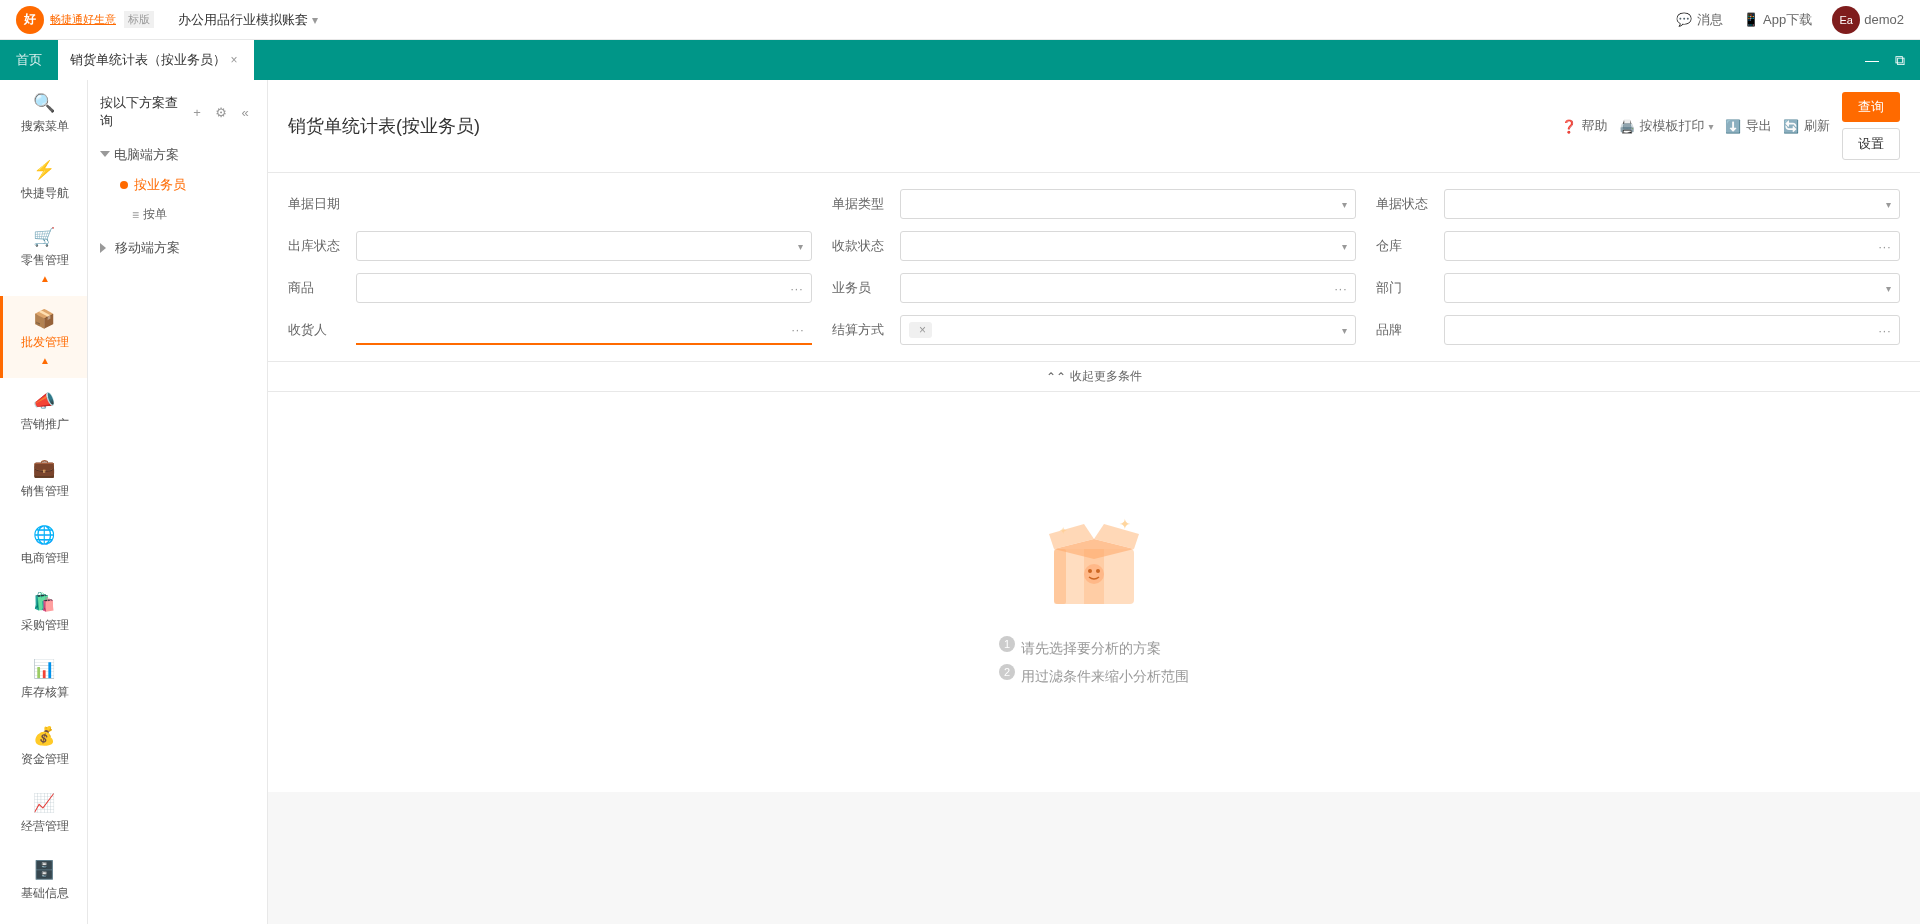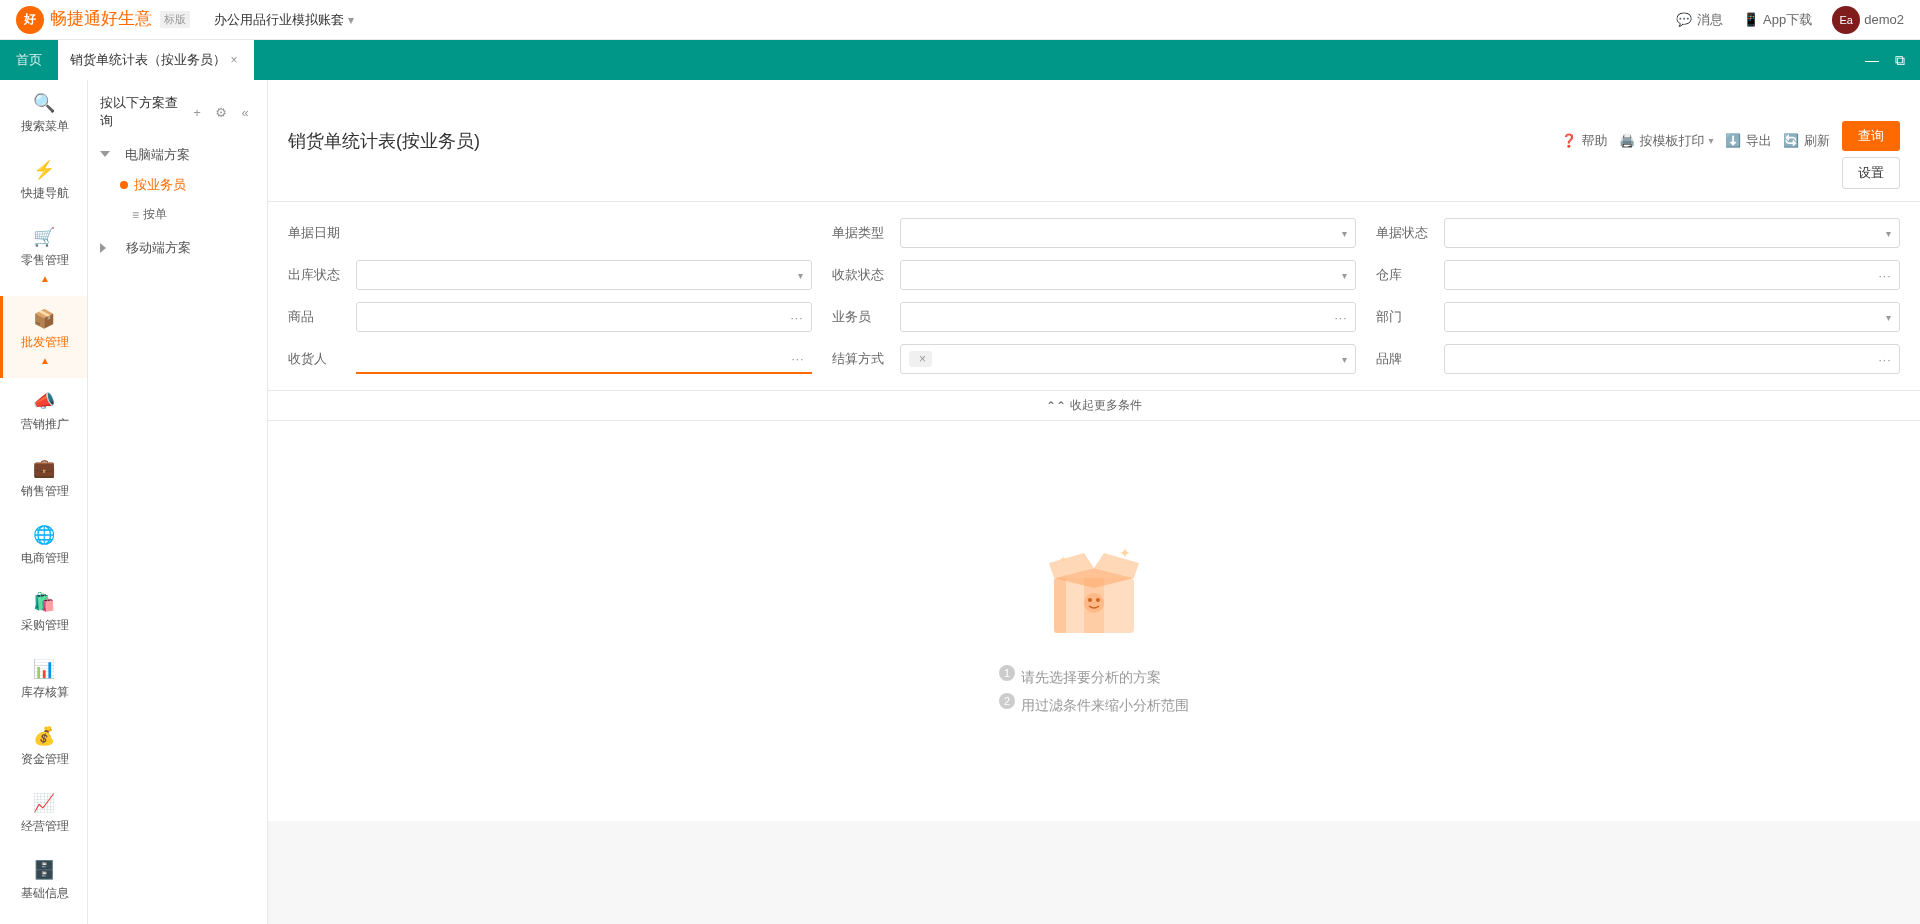--- a/index.html
+++ b/index.html
@@ -3,21 +3,21 @@
   <meta charset="utf-8">
   <style>
     * { box-sizing: border-box; margin: 0; padding: 0; }
     body { font-family: 'Microsoft YaHei', Arial, sans-serif; font-size: 13px; background: #f5f5f5; color: #333; display: flex; flex-direction: column; height: 924px; overflow: hidden; }
 
     
     .top-header { height: 40px; background: #fff; display: flex; align-items: center; justify-content: space-between; padding: 0 16px; border-bottom: 1px solid #e8e8e8; flex-shrink: 0; }
     .top-header-left { display: flex; align-items: center; gap: 8px; }
     .logo-area { display: flex; align-items: center; gap: 6px; }
     .logo-icon { width: 28px; height: 28px; background: #ff6a00; border-radius: 50%; display: flex; align-items: center; justify-content: center; color: white; font-size: 12px; font-weight: bold; }
-    .logo-text { font-size: 17px; color: #ff6a00; line-height: 1.2; }
+    .logo-text { font-size: 11px; color: #ff6a00; line-height: 1.2; text-decoration: underline; }
     .label-tag { font-size: 11px; color: #999; background: #f0f0f0; padding: 1px 4px; border-radius: 0; }
     .breadcrumb-area { display: flex; align-items: center; gap: 4px; margin-left: 16px; }
     .breadcrumb-text { font-size: 13px; color: #333; }
     .breadcrumb-arrow { color: #999; font-size: 12px; }
     .top-header-right { display: flex; align-items: center; gap: 20px; }
     .header-action { display: flex; align-items: center; gap: 4px; color: #666; cursor: pointer; font-size: 13px; }
     .avatar { width: 28px; height: 28px; border-radius: 50%; background: #7f1d1d; display: flex; align-items: center; justify-content: center; color: white; font-size: 11px; overflow: hidden; }
 
     
     .tab-bar { height: 40px; background: #009688; display: flex; align-items: center; padding: 0 0; flex-shrink: 0; }
@@ -39,21 +39,21 @@
 
     
     .content-area { flex: 1; display: flex; overflow: hidden; }
 
     
     .scheme-panel { width: 180px; background: #fff; border-right: 1px solid #e8e8e8; padding: 8px 0; flex-shrink: 0; overflow-y: auto; }
     .scheme-panel-header { display: flex; align-items: center; justify-content: space-between; padding: 6px 12px; font-size: 13px; color: #333; font-weight: 500; }
     .scheme-panel-actions { display: flex; gap: 4px; }
     .scheme-btn { width: 20px; height: 20px; display: flex; align-items: center; justify-content: center; border-radius: 50%; cursor: pointer; color: #999; font-size: 13px; }
     .scheme-group { margin-top: 4px; }
-    .scheme-group-title { display: flex; align-items: center; gap: 15px; padding: 6px 12px; font-size: 13px; color: #555; cursor: pointer; }
+    .scheme-group-title { display: flex; align-items: center; gap: 4px; padding: 6px 12px; font-size: 13px; color: #555; cursor: pointer; }
     .scheme-sub-item { padding: 6px 12px 6px 32px; font-size: 13px; color: #555; cursor: pointer; display: flex; align-items: center; gap: 6px; }
     .scheme-sub-item.active { color: #ff6a00; }
     .scheme-sub-sub { padding: 6px 12px 6px 44px; font-size: 12px; color: #666; cursor: pointer; display: flex; align-items: center; gap: 4px; }
     .orange-dot { width: 8px; height: 8px; border-radius: 50%; background: #ff6a00; flex-shrink: 0; }
     .triangle-right { border: 5px solid transparent; border-left: 6px solid #999; display: inline-block; }
     .triangle-down { border: 5px solid transparent; border-top: 6px solid #999; display: inline-block; margin-top: 2px; }
 
     
     .main-content { flex: 1; overflow-y: auto; background: #f7f7f7; }
 
@@ -87,21 +87,21 @@
 
     
     .empty-state { flex: 1; display: flex; flex-direction: column; align-items: center; justify-content: center; padding: 60px; background: #fff; margin: 0; min-height: 400px; }
     .empty-tips { color: #999; font-size: 14px; line-height: 2; }
     .empty-tip-item { display: flex; align-items: flex-start; gap: 6px; }
     .tip-num { width: 16px; height: 16px; border-radius: 50%; background: #ccc; color: white; font-size: 11px; display: flex; align-items: center; justify-content: center; flex-shrink: 0; margin-top: 2px; }
 
     
     .btn-primary { background: #ff6a00; color: white; border: none; padding: 6px 16px; border-radius: 3px; cursor: pointer; font-size: 13px; }
     .btn-default { background: white; color: #333; border: 1px solid #d9d9d9; padding: 6px 14px; border-radius: 3px; cursor: pointer; font-size: 13px; }
-    .action-btns { display: flex; flex-direction: column; gap: 6px; margin-top: 29px; }
+    .action-btns { display: flex; flex-direction: column; gap: 6px; }
 
     
     .box-illustration { position: relative; width: 120px; height: 120px; margin-bottom: 20px; }
     .box-svg { width: 120px; height: 120px; }
   </style>
 </head>
 <body>
 
 <div class="top-header">
   <div class="top-header-left">

